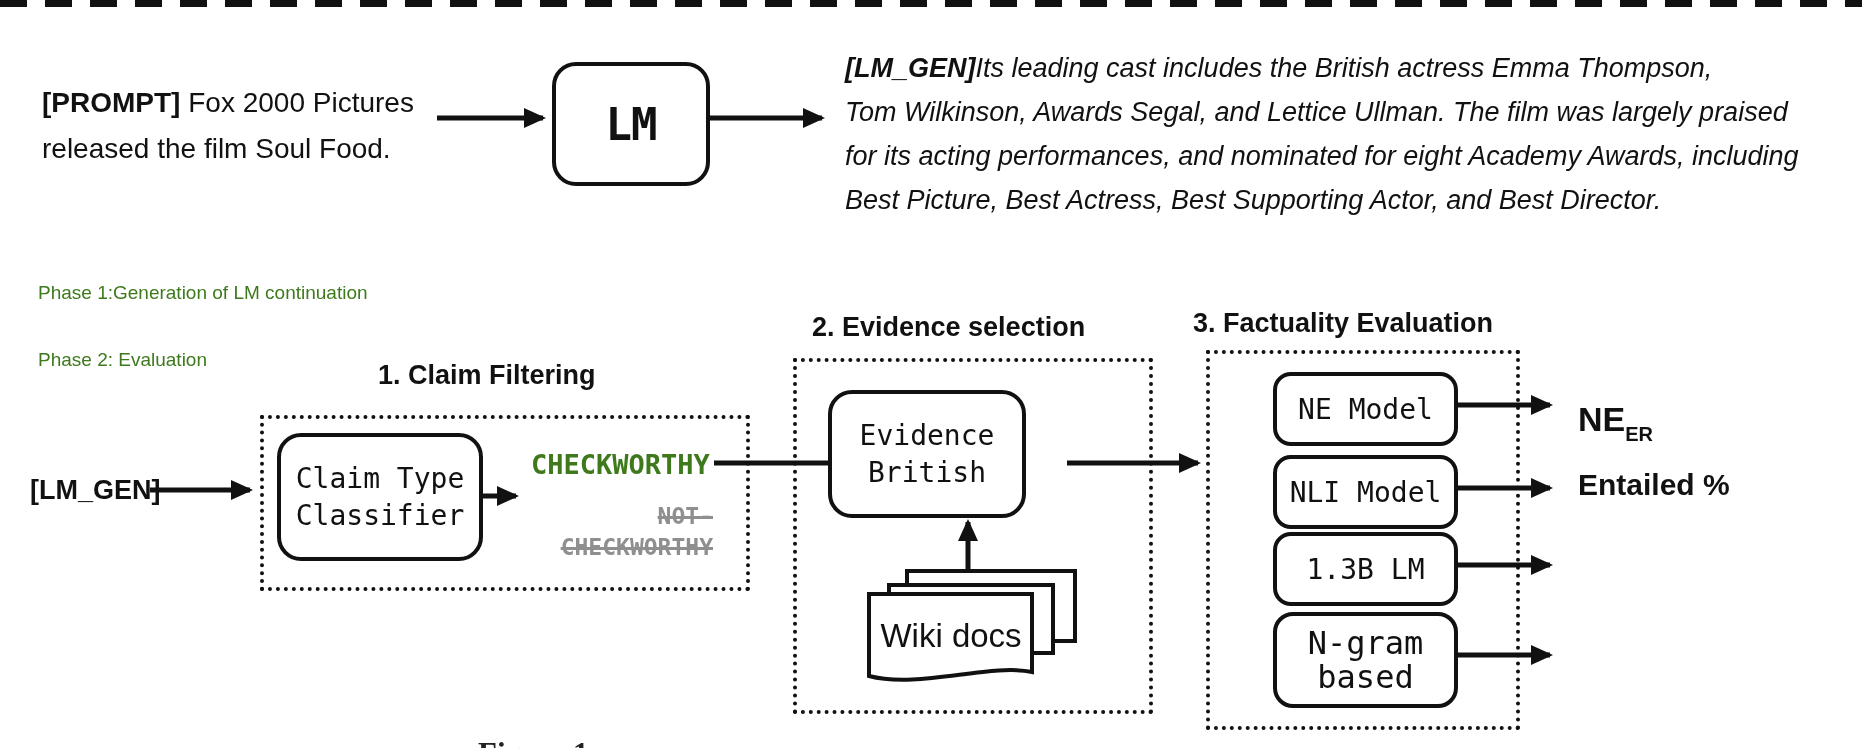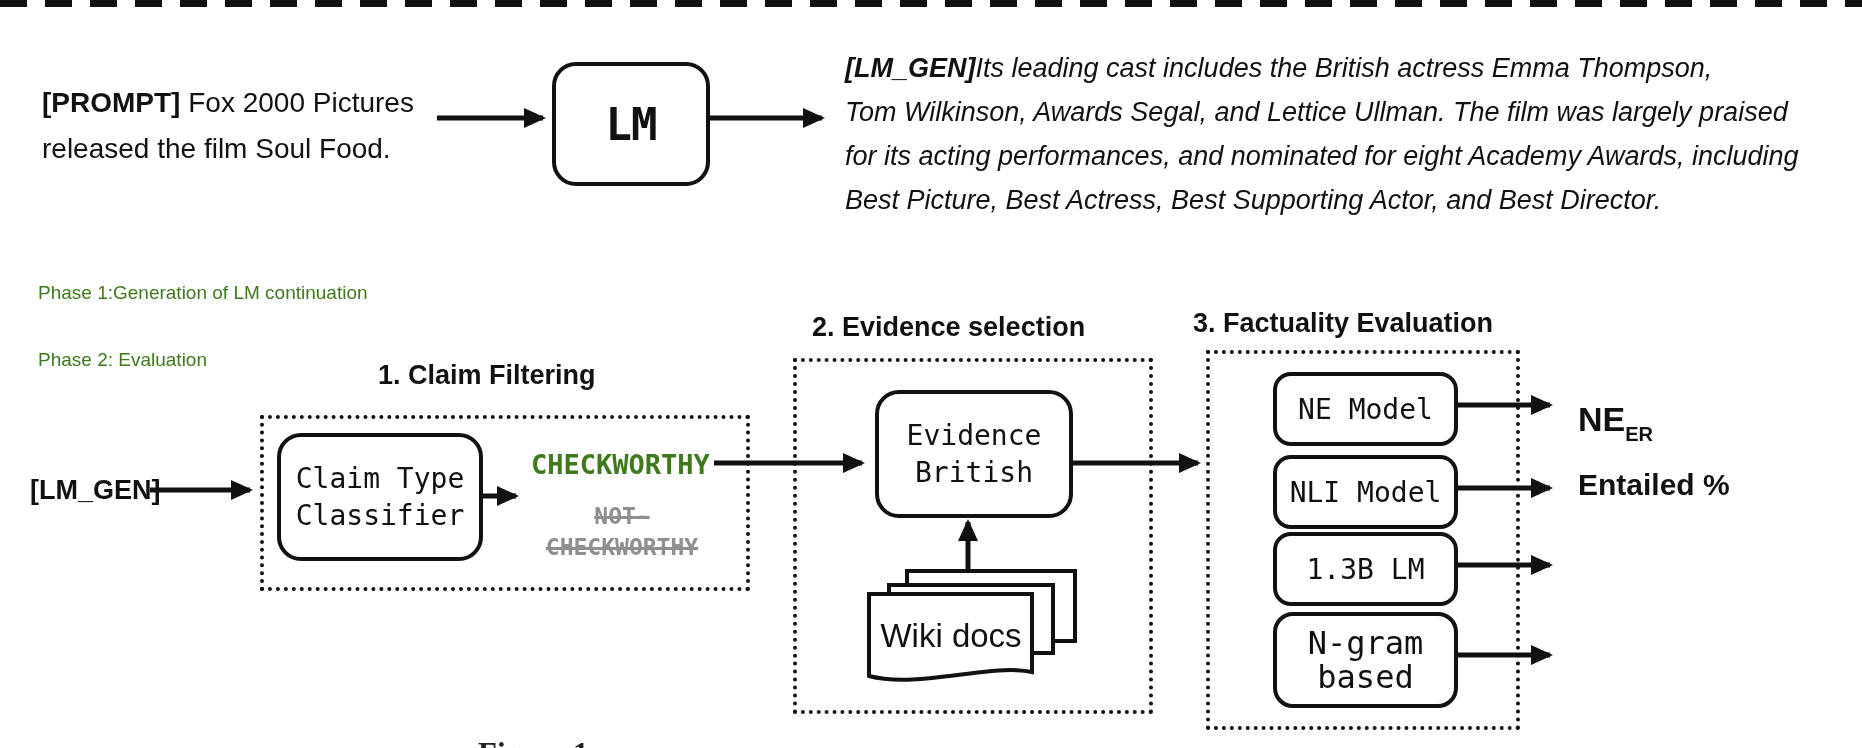--- a/index.html
+++ b/index.html
@@ -21,21 +21,21 @@
     position:absolute; left:0; top:281; width:1862px; height:7px;
     background:repeating-linear-gradient(90deg, var(--ink) 0 27px, transparent 27px 45px);
   }
   .prompt-text{position:absolute; left:42px; top:80px; width:400px; font-size:28px; line-height:46px;}
   .gen-text{position:absolute; left:845px; top:46px; font-size:27px; line-height:44px; font-style:italic; white-space:nowrap;}
   .gen-text .tag{font-weight:bold;}
   .lm-box{left:552px; top:62px; width:150px; height:116px; font-size:44px; font-weight:bold; letter-spacing:-1px;}
   .lmgen-label{position:absolute; left:30px; top:475px; font-size:27px; font-weight:bold;}
   .checkworthy{position:absolute; left:531px; top:449px; font-size:27px; font-weight:bold; color:var(--green); white-space:nowrap;}
   .not-checkworthy{
-    position:absolute; left:531px; top:501px; width:182px; text-align:center;
+    position:absolute; left:531px; top:501px; width:182px; text-align:right;
     font-size:23px; font-weight:bold; color:var(--gray); line-height:31px;
     text-decoration:line-through; text-decoration-thickness:3px;
   }
   .metric{position:absolute; font-size:30px; font-weight:bold; white-space:nowrap;}
   .metric .subsc{font-size:20px; font-weight:bold; vertical-align:-10px; letter-spacing:0;}
   .caption{position:absolute; left:478px; top:736px; font-family:"Liberation Serif", serif; font-weight:bold; font-size:31px; color:#222;}
   svg.overlay{position:absolute; left:0; top:0; width:1862px; height:748px;}
   .docs-svg{position:absolute; left:860px; top:563px; width:230px; height:130px;}
   .docs-svg text{font-family:"Liberation Sans", sans-serif; font-size:33px; fill:var(--ink);}
 </style>
@@ -99,21 +99,21 @@
   <div class="checkworthy mono">CHECKWORTHY</div>
 
   <div class="not-checkworthy mono">
     <div>NOT-</div>
     <div>CHECKWORTHY</div>
   </div>
 
   <div class="heading" style="left:812px; top:312px;">2. Evidence selection</div>
   <div class="dotted-box" style="left:793px; top:358px; width:352px; height:348px;"></div>
 
-  <div class="round-box" style="left:875px; top:390px; width:190px; height:120px; font-size:28px; line-height:37px;">
+  <div class="round-box" style="left:828px; top:390px; width:190px; height:120px; font-size:28px; line-height:37px;">
     <div>Evidence</div>
     <div>British</div>
   </div>
 
   <svg class="docs-svg" viewBox="0 0 230 130">
     <g stroke="#111" stroke-width="4" fill="#fff">
       <rect x="47" y="8" width="168" height="70"></rect>
       <rect x="29" y="22" width="164" height="68"></rect>
       <path d="M9,31 H172 V109 C130,100 58,126 9,113 Z"></path>
     </g>

